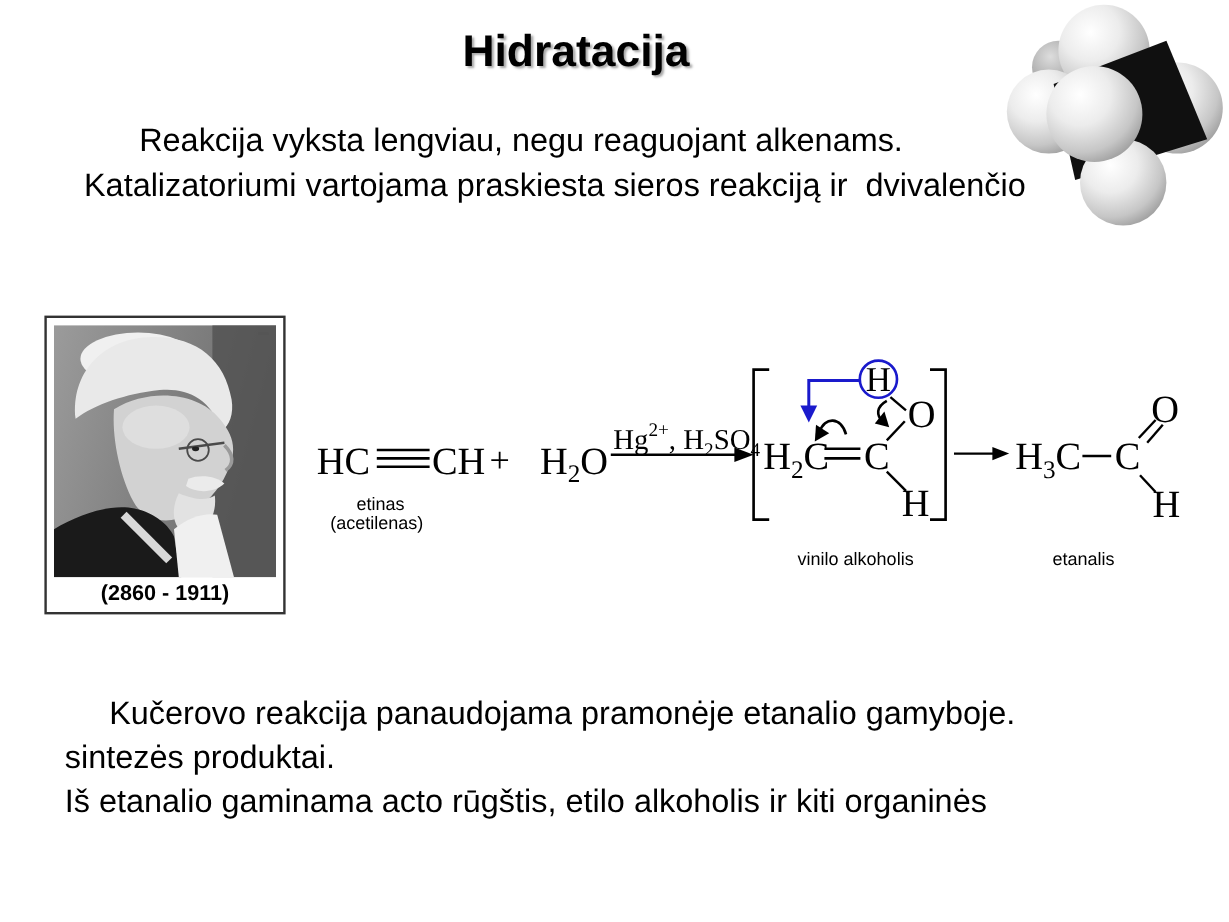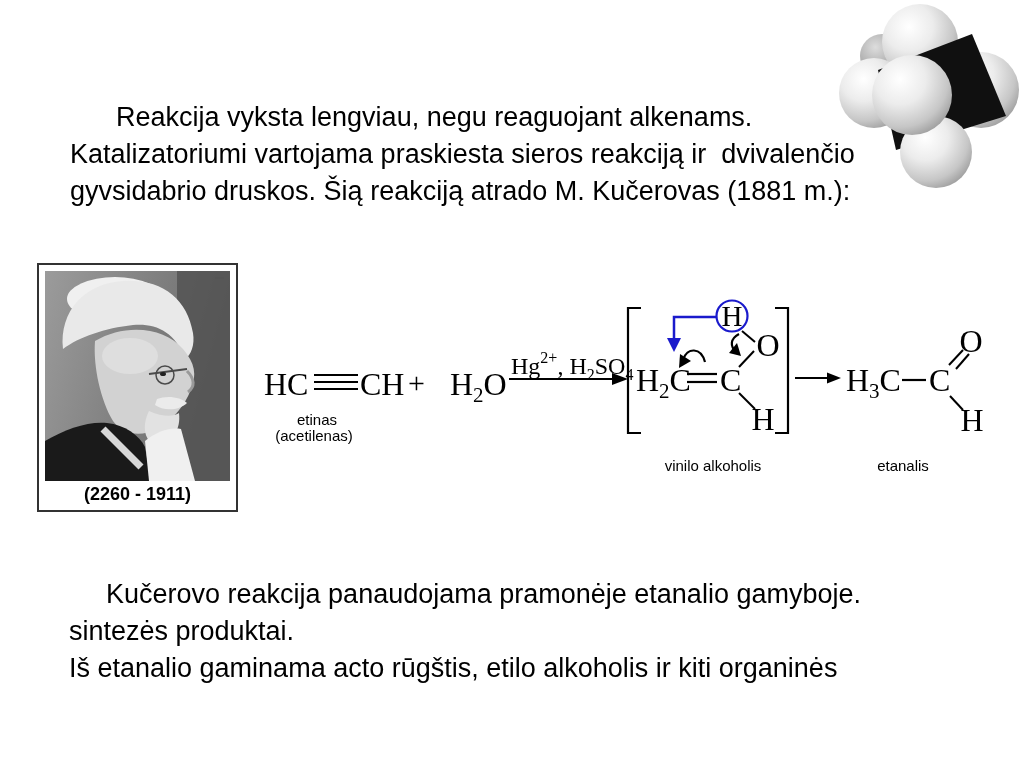--- a/index.html
+++ b/index.html
@@ -9,21 +9,21 @@
   }
   .title{
     position:absolute;top:22px;left:0;width:960px;margin:0;
     text-align:center;font-size:37px;font-weight:bold;letter-spacing:0;
     text-shadow:2px 2px 2px rgba(0,0,0,0.35);
   }
   .para{position:absolute;font-size:27px;line-height:37px;}
   .para .line{white-space:pre;}
   .para1{left:70px;top:99px;width:850px;}
   .para1 .first{text-indent:46px;}
-  .para2{left:69px;top:576px;width:880px;}
+  .para2{left:54px;top:576px;width:880px;}
   .para2 .first{text-indent:37px;}
 
   .portrait{
     position:absolute;left:37px;top:263px;width:201px;height:249px;
     margin:0;box-sizing:border-box;border:2px solid #333;background:#fff;
     padding:6px 6px 0 6px;
   }
   .portrait svg{display:block;}
   .portrait figcaption{
     text-align:center;font-weight:bold;font-size:18px;margin-top:3px;
@@ -31,20 +31,21 @@
   .molecule{position:absolute;left:836px;top:0px;width:188px;height:190px;}
   .reaction{position:absolute;left:250px;top:290px;width:760px;height:195px;}
   .serif-text{font-family:"Liberation Serif",serif;}
   .label-text{font-family:"Liberation Sans",sans-serif;}
 </style>
 </head>
 <body>
 
 <div class="slide">
 
+  <h1 class="title">Hidratacija</h1>
 
   <div class="molecule">
     <svg width="188" height="190" viewBox="0 0 188 190">
       <defs>
         <radialGradient id="sph" cx="0.35" cy="0.3" r="0.8">
           <stop offset="0" stop-color="#ffffff"></stop>
           <stop offset="0.4" stop-color="#ececec"></stop>
           <stop offset="0.75" stop-color="#c6c6c6"></stop>
           <stop offset="1" stop-color="#949494"></stop>
         </radialGradient>
@@ -59,21 +60,20 @@
       <circle cx="145" cy="90" r="38" fill="url(#sph)"></circle>
       <polygon points="42,70 136,34 170,116 60,150" fill="#101010"></polygon>
       <circle cx="100" cy="152" r="36" fill="url(#sph)"></circle>
       <circle cx="76" cy="95" r="40" fill="url(#sph)"></circle>
     </svg>
   </div>
 
   <div class="para para1">
     <div class="line first">Reakcija vyksta lengviau, negu reaguojant alkenams.</div>
     <div class="line">Katalizatoriumi vartojama praskiesta sieros reakciją ir  dvivalenčio</div>
-    <div class="line">gyvsidabrio druskos. Šią reakciją atrado M. Kučerovas (1881 m.):</div>
   </div>
 
   <figure class="portrait">
     <svg width="185" height="210" viewBox="0 0 185 210">
       <defs>
         <linearGradient id="pgrad" x1="0" y1="0" x2="1" y2="0.3">
           <stop offset="0" stop-color="#9b9b9b"></stop>
           <stop offset="1" stop-color="#6b6b6b"></stop>
         </linearGradient>
       </defs>
@@ -87,21 +87,21 @@
       <circle cx="120" cy="104" r="9" fill="none" stroke="#4a4a4a" stroke-width="1.5"></circle>
       <ellipse cx="118" cy="103" rx="3" ry="2" fill="#222"></ellipse>
       <path d="M142,100 C150,108 150,116 143,121" fill="none" stroke="#9a9a9a" stroke-width="3"></path>
       <path d="M112,128 C122,124 136,126 142,132 C134,140 118,140 110,134 Z" fill="#ebebeb"></path>
       <path d="M104,140 C118,146 128,146 134,142 C136,158 128,172 112,174 C100,172 96,156 104,140 Z" fill="#e2e2e2"></path>
       <path d="M0,210 L0,170 C20,158 44,150 62,152 C80,154 94,164 100,176 L106,210 Z" fill="#1a1a1a"></path>
       <path d="M100,170 C112,160 126,156 136,158 L150,210 L104,210 Z" fill="#f0f0f0"></path>
       <line x1="58" y1="158" x2="96" y2="196" stroke="#d8d8d8" stroke-width="7"></line>
       <rect x="170" y="6" width="9" height="2" fill="#555"></rect>
     </svg>
-    <figcaption>(2260 - 1911)</figcaption>
+    <figcaption>(2860 - 1911)</figcaption>
   </figure>
 
   <svg class="reaction" viewBox="0 0 760 195">
     <g class="serif-text" fill="#000">
 
       <g>
         <text x="14" y="105" font-size="32">HC</text>
         <g stroke="#000" stroke-width="2.2">
           <line x1="64" y1="85" x2="108" y2="85"></line>
           <line x1="64" y1="92" x2="108" y2="92"></line>

